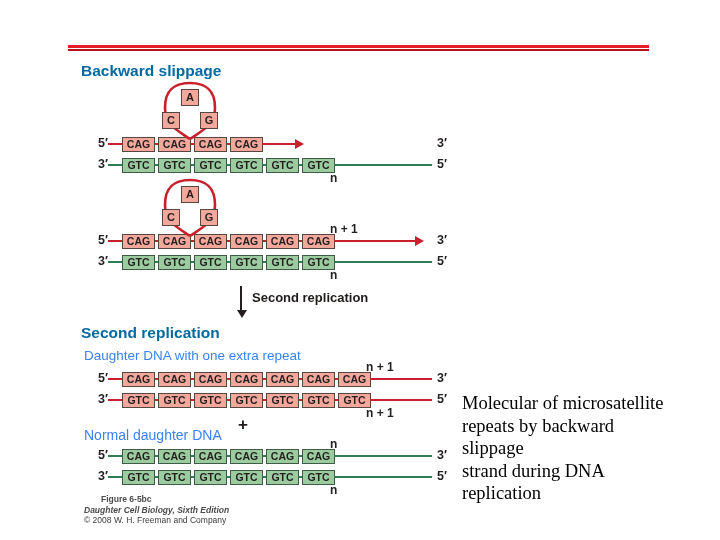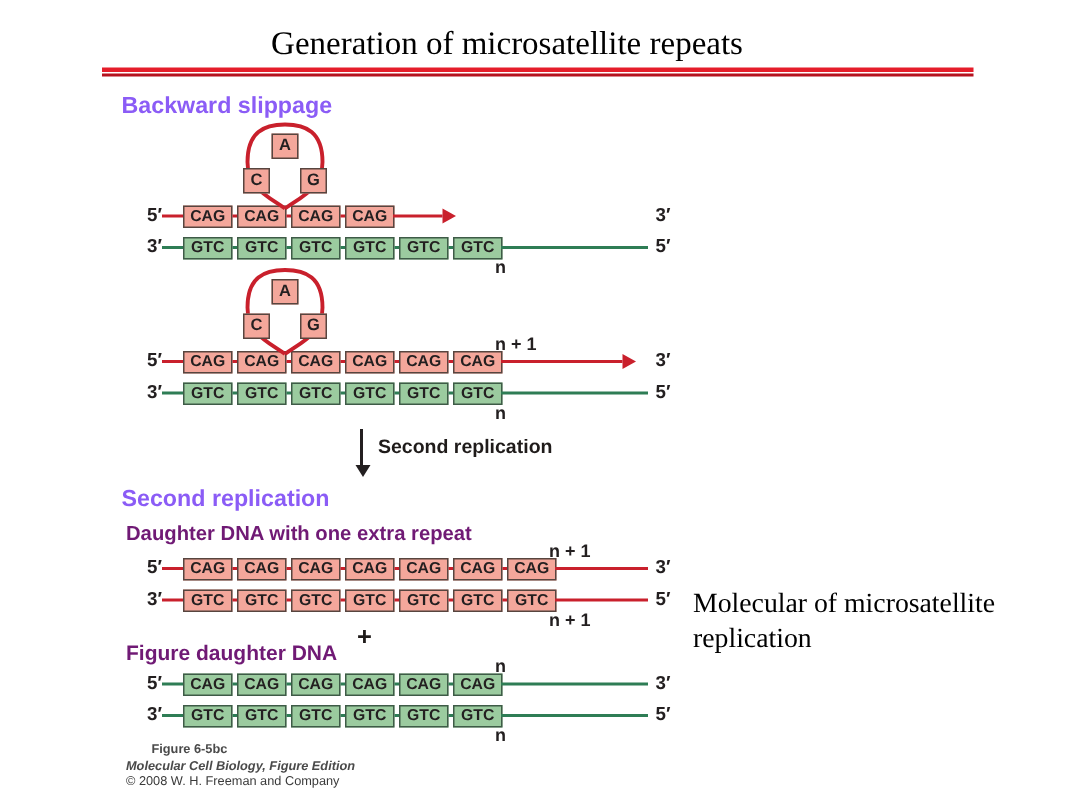--- a/index.html
+++ b/index.html
@@ -5,22 +5,22 @@
   html,body{margin:0;padding:0;background:#fff;}
   .slide{position:relative;width:720px;height:540px;background:#ffffff;overflow:hidden;
          font-family:"Liberation Sans",sans-serif;color:#1a1a1a;}
   .abs{position:absolute;}
   .title{left:58px;top:16px;width:560px;text-align:center;
          font-family:"Liberation Serif",serif;font-size:22px;color:#000;}
   .rule{left:68px;top:45px;width:581px;height:6px;}
   .rule-thick{height:3px;background:#e51d2a;}
   .rule-gap{height:1px;background:#ffffff;}
   .rule-thin{height:2px;background:#b5121e;}
-  .heading{font-weight:bold;font-size:15.5px;color:#8b5cf6;}
-  .sublabel{font-weight:bold;font-size:13.5px;color:#701a75;}
+  .heading{font-weight:bold;font-size:15.5px;color:#0369a1;}
+  .sublabel{font-weight:normal;font-size:13.5px;color:#3b82f6;}
   .plus{font-weight:bold;font-size:17px;color:#1f1b1a;}
   .repl-line{left:240px;top:286px;width:2.4px;height:25px;background:#231f20;}
   .repl-head{left:236.5px;top:310px;width:0;height:0;
              border-left:5px solid transparent;border-right:5px solid transparent;
              border-top:8px solid #231f20;}
   .repl-label{left:252px;top:290px;font-weight:bold;font-size:13px;color:#1f1b1a;}
   .credits{left:84px;top:494px;font-size:8.5px;line-height:10.5px;color:#3a3a3a;}
   .credit-1{font-weight:bold;color:#4a4a4a;padding-left:17px;}
   .credit-2{font-weight:bold;font-style:italic;color:#4a4a4a;}
   .caption{left:462px;top:392px;width:218px;font-family:"Liberation Serif",serif;
@@ -35,21 +35,20 @@
             font-weight:bold;font-size:11px;line-height:14px;text-align:center;color:#231f20;}
   .hline{height:2.3px;}
   .annot{font-weight:bold;font-size:12px;color:#231f20;white-space:nowrap;}
   .arrowhead{width:0;height:0;border-top:5px solid transparent;border-bottom:5px solid transparent;}
 </style>
 </head>
 <body>
 
 <div class="slide">
 
-  <div class="abs title">Generation of microsatellite repeats</div>
 
   <div class="abs rule">
     <div class="rule-thick"></div>
     <div class="rule-gap"></div>
     <div class="rule-thin"></div>
   </div>
 
   <div class="abs heading" style="left:81px;top:62px;">Backward slippage</div>
 
   <div class="abs" id="figure" style="left:0;top:0;width:720px;height:540px;">
@@ -199,26 +198,28 @@
   <div class="abs repl-line"></div>
   <div class="abs repl-head"></div>
   <div class="abs repl-label">Second replication</div>
 
   <div class="abs heading" style="left:81px;top:324px;">Second replication</div>
 
   <div class="abs sublabel" style="left:84px;top:348px;">Daughter DNA with one extra repeat</div>
 
   <div class="abs plus" style="left:238px;top:415px;">+</div>
 
-  <div class="abs sublabel" style="left:84px;top:427px;font-size:14px;">Figure daughter DNA</div>
+  <div class="abs sublabel" style="left:84px;top:427px;font-size:14px;">Normal daughter DNA</div>
 
   <div class="abs credits">
     <div class="credit-1">Figure 6-5bc</div>
-    <div class="credit-2">Molecular Cell Biology, Figure Edition</div>
+    <div class="credit-2">Daughter Cell Biology, Sixth Edition</div>
     <div class="credit-3">© 2008 W. H. Freeman and Company</div>
   </div>
 
   <div class="abs caption">
     <div>Molecular of  microsatellite</div>
+    <div>repeats by backward slippage</div>
+    <div>strand during DNA</div>
     <div>replication</div>
   </div>
 
 </div>
 
 </body></html>

